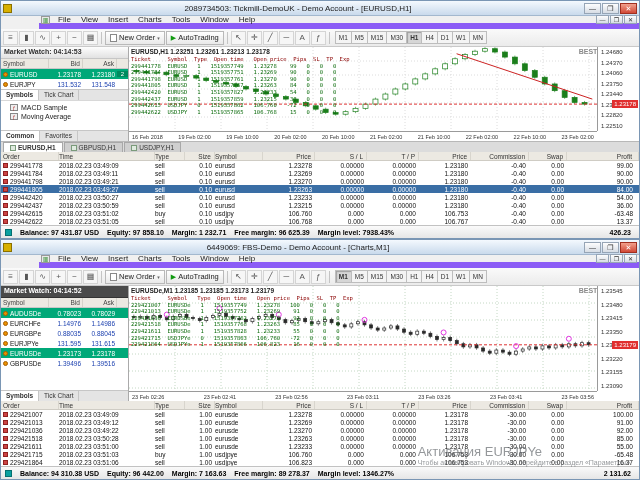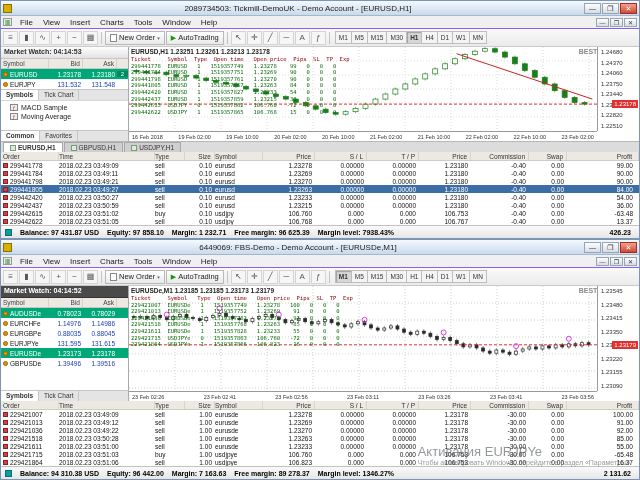--- a/index.html
+++ b/index.html
@@ -10,21 +10,21 @@
   #t-win { height:239px; }
   #b-win { height:241px; }
 
   .titlebar { height:15px; flex:0 0 15px; background:linear-gradient(#f4f9fe,#c9daec); border-bottom:1px solid #a3b8ce; display:flex; align-items:center; padding:0 2px; gap:9px; }
   .app-icon { width:9px; height:9px; background:#d8b000; border:1px solid #8a7000; flex:0 0 9px; }
   .title { flex:1; text-align:center; font-size:8px; color:#1c1c1c; white-space:nowrap; overflow:hidden; }
   .wc { display:flex; gap:1px; }
   .wbtn { width:17px; height:11px; font-size:7px; line-height:10px; text-align:center; background:linear-gradient(#fdfdfd,#d7dde5); border:1px solid #96a5b6; color:#333; }
   .wbtn.close { background:linear-gradient(#f2a08c,#d14836); color:#fff; border-color:#a02f20; }
 
-  .menubar { height:13px; flex:0 0 13px; background:#f0f0f0; border-bottom:1px solid #8b5cf6; display:flex; align-items:center; padding:0 2px; }
+  .menubar { height:13px; flex:0 0 13px; background:#f0f0f0; border-bottom:6px solid #8b5cf6; display:flex; align-items:center; padding:0 2px;margin-left:38px; }
   .menu-chart-icon { width:9px; height:8px; background:#e8e8e8; border:1px solid #999; margin-right:3px; font-size:6px; line-height:7px; text-align:center; color:#0a7a0a; }
   .menu-items { display:flex; flex:1; }
   .menu-item { padding:1px 5px; font-size:8px; color:#222; }
   .mdi { display:flex; gap:1px; }
   .mdi .wbtn { width:13px; height:9px; line-height:8px; font-size:6px; }
 
   .toolbar { height:18px; flex:0 0 18px; background:linear-gradient(#fafafa,#ebebeb); border-bottom:1px solid #c9c9c9; display:flex; align-items:center; padding:0 2px; gap:1px; white-space:nowrap; }
   .tbtn { width:15px; height:14px; display:flex; align-items:center; justify-content:center; font-size:8px; color:#555; border:1px solid #d4d4d4; background:#f6f6f6; flex:0 0 15px; }
   .tsep { width:1px; height:12px; background:#c4c4c4; margin:0 2px; flex:0 0 1px; }
   .tbig { height:14px; display:flex; align-items:center; gap:2px; padding:0 4px; border:1px solid #b9b9b9; background:linear-gradient(#ffffff,#e9e9e9); font-size:7.5px; color:#222; }
@@ -537,21 +537,21 @@
     <span>Margin: 1 232.71</span>
     <span>Free margin: 96 625.39</span>
     <span>Margin level: 7938.43%</span>
     <span class="sprofit">426.23</span>
   </div>
 </section>
 
 <section class="win" id="b-win">
   <div class="titlebar">
     <span class="app-icon"></span>
-    <span class="title">6449069: FBS-Demo - Demo Account - [EURUSDe,M1]</span>
+    <span class="title">6449069: FBS-Demo - Demo Account - [Charts,M1]</span>
     <span class="wc">
       <span class="wbtn">—</span>
       <span class="wbtn">❐</span>
       <span class="wbtn close">✕</span>
     </span>
   </div>
   <div class="menubar">
     <span class="menu-chart-icon">▥</span>
     <div class="menu-items" id="b-menu">
         <div class="menu-item">File</div>

